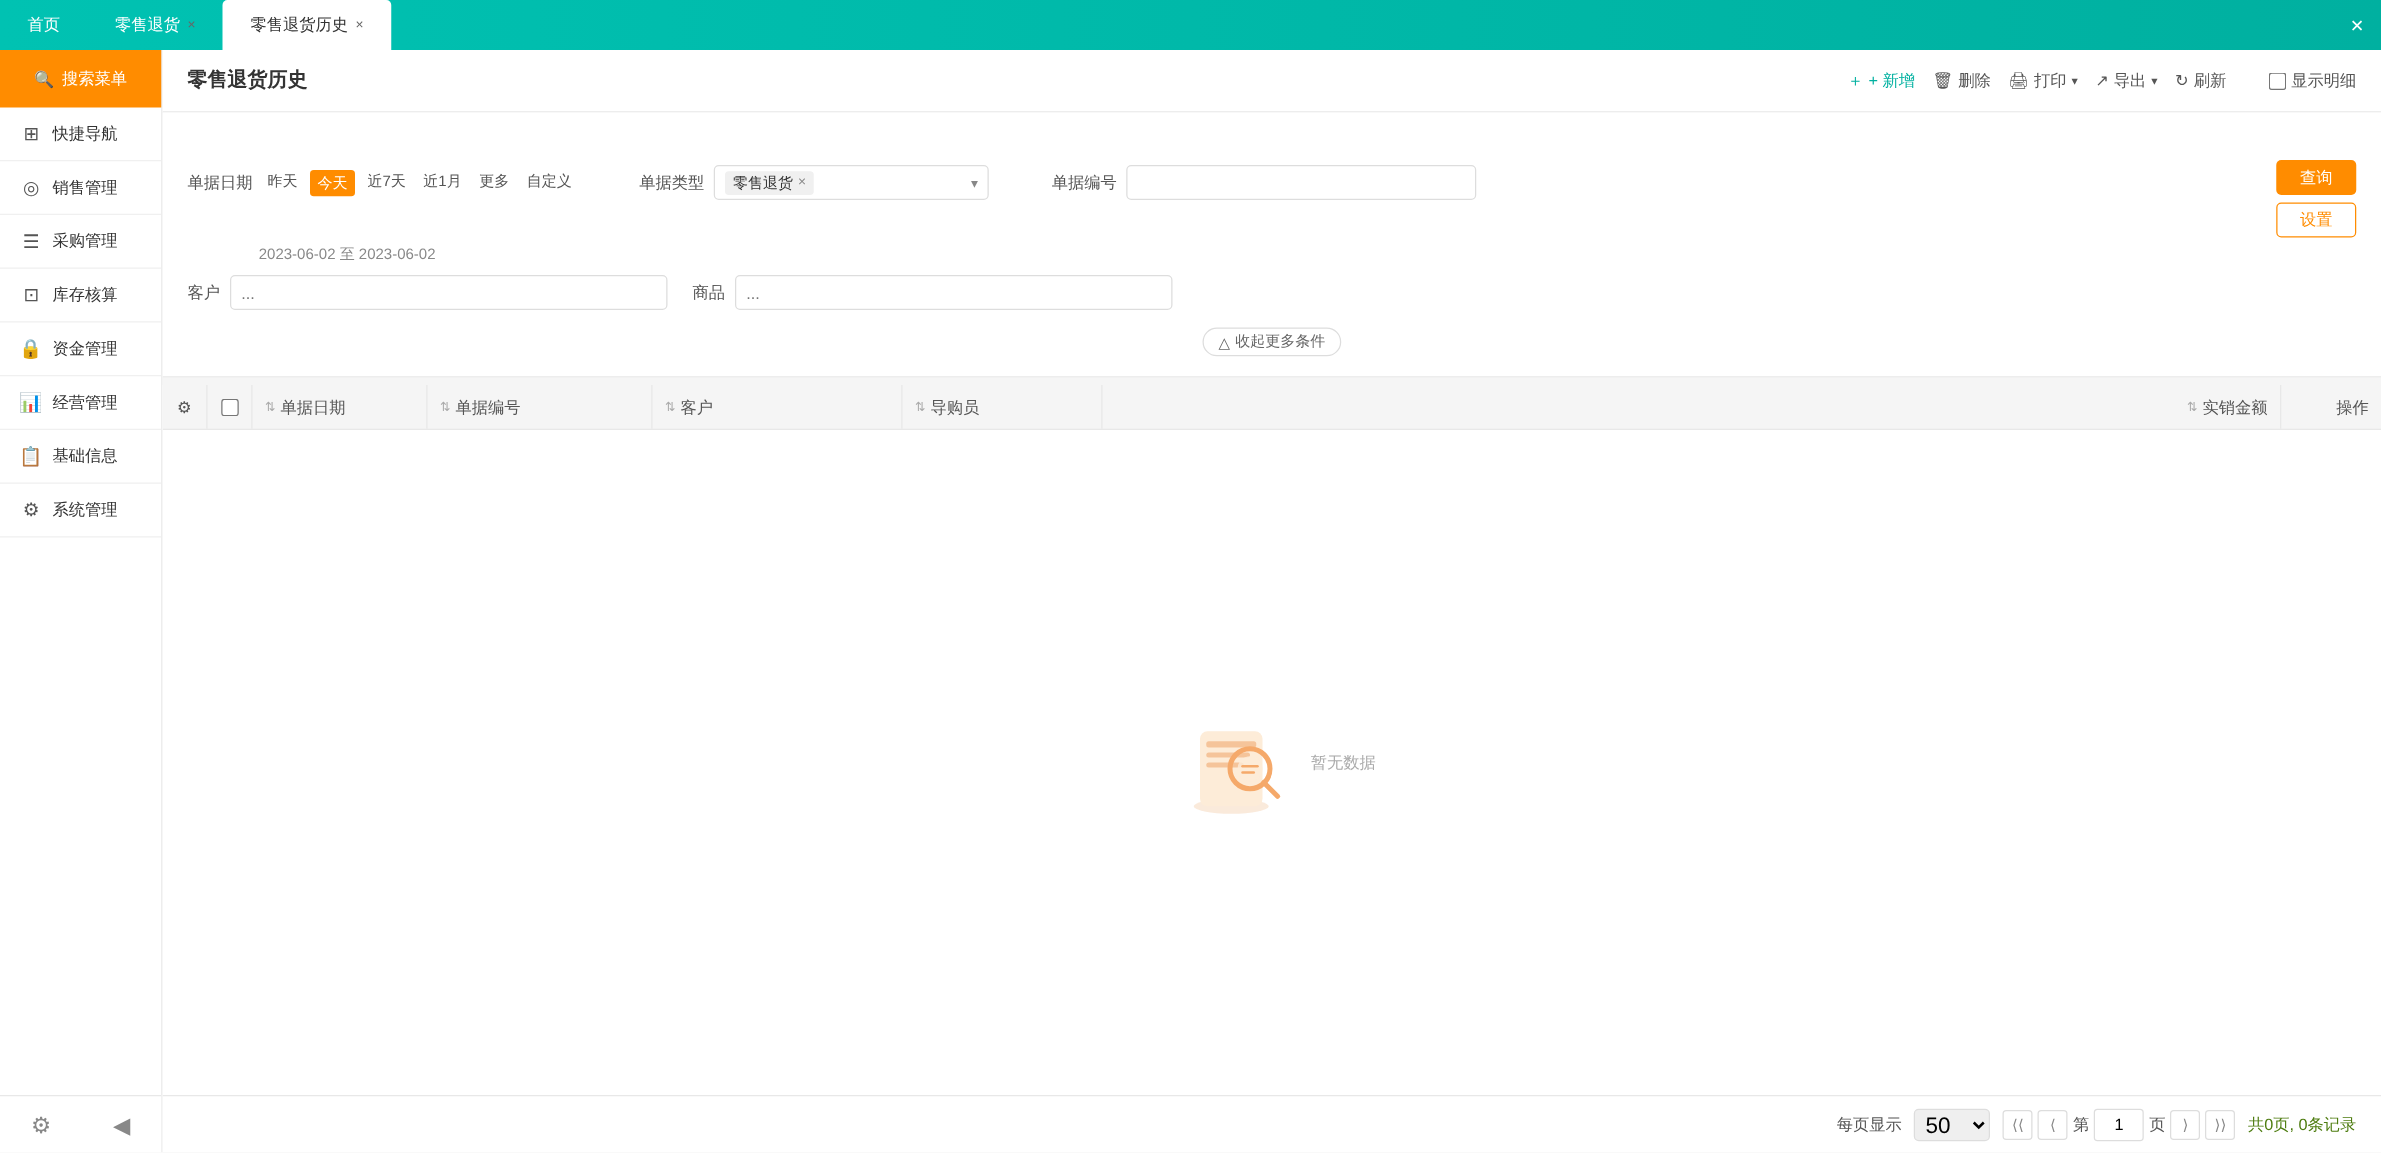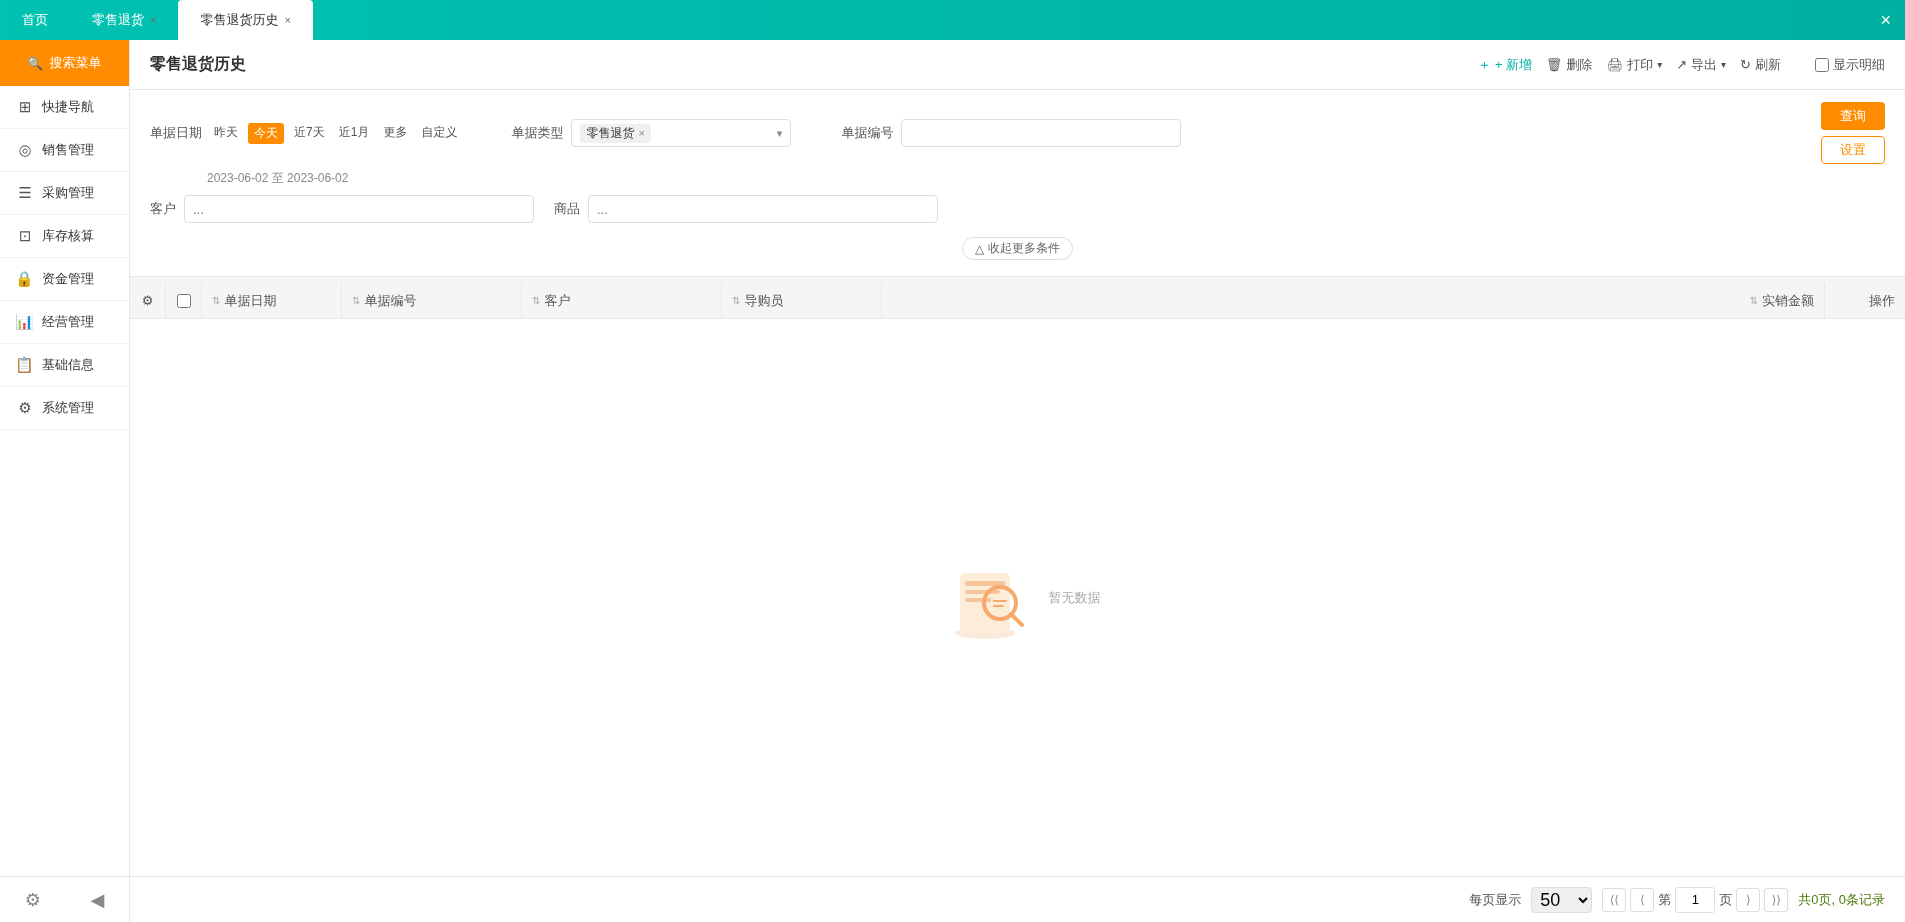--- a/index.html
+++ b/index.html
@@ -277,20 +277,21 @@
     }
     .query-btn {
       background: #ff8c00;
       color: #fff;
       border: none;
       border-radius: 4px;
       padding: 4px 18px;
       font-size: 13px;
       cursor: pointer;
       height: 28px;
+      margin-top: 26px;
     }
     .settings-btn {
       background: #fff;
       color: #ff8c00;
       border: 1px solid #ff8c00;
       border-radius: 4px;
       padding: 4px 18px;
       font-size: 13px;
       cursor: pointer;
       height: 28px;

